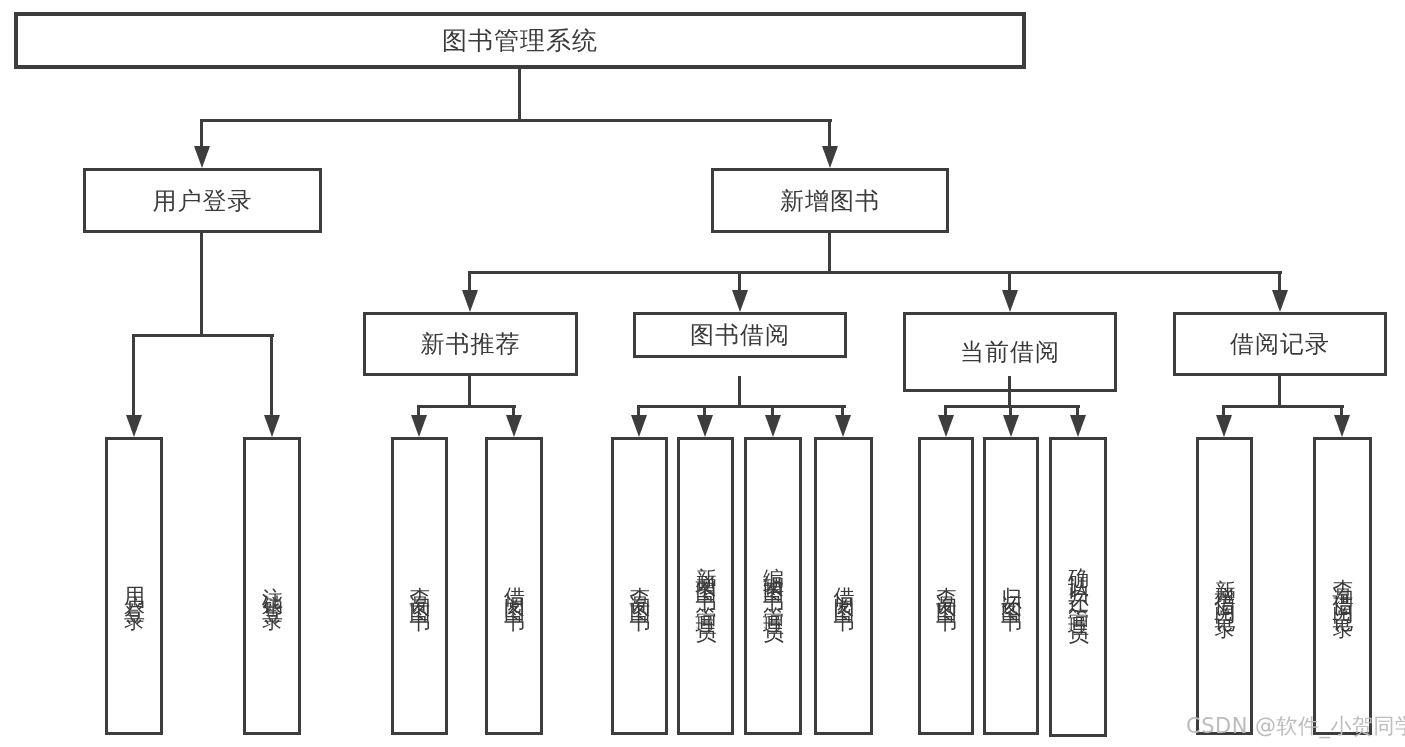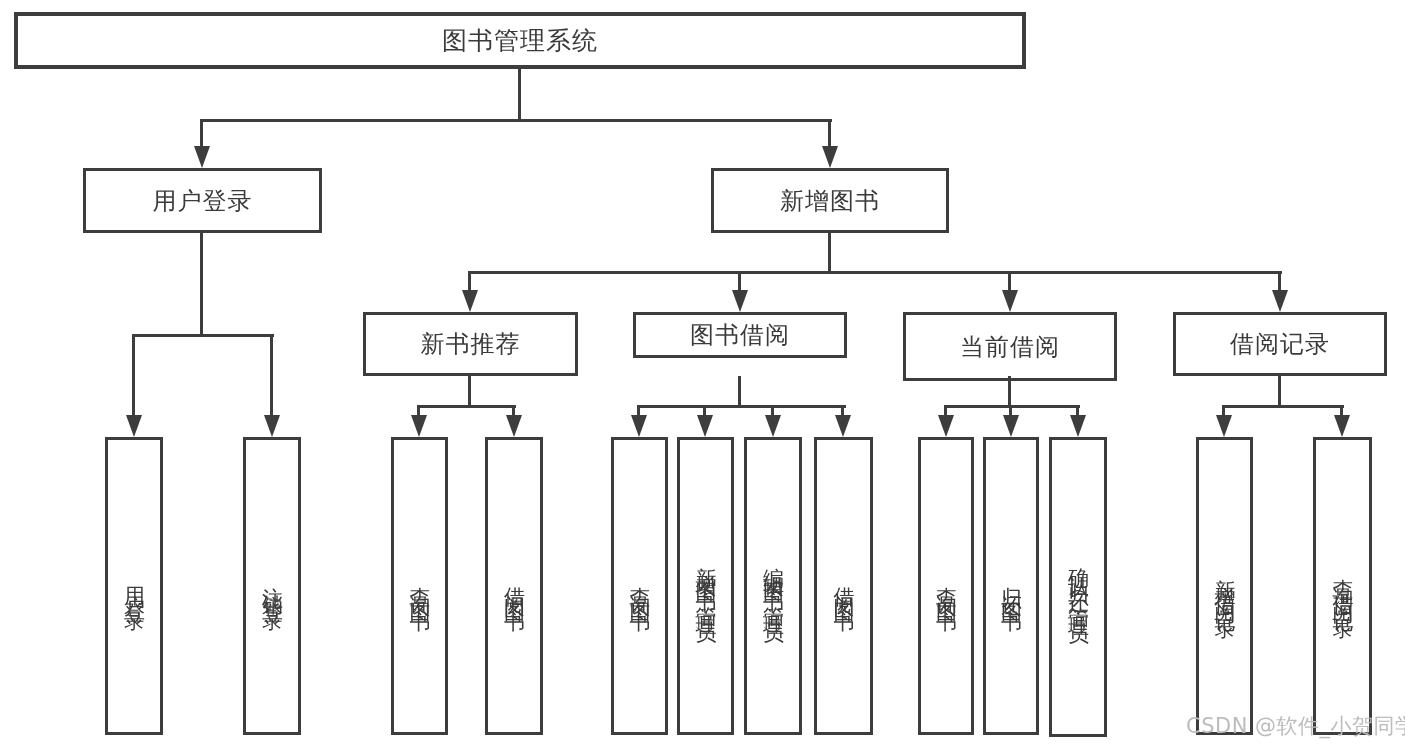--- a/index.html
+++ b/index.html
@@ -80,21 +80,21 @@
   <div class="arrow" style="left:1002px;top:290px;"></div>
   <div class="vline" style="left:1278px;top:274px;height:17px;"></div>
   <div class="arrow" style="left:1272px;top:290px;"></div>
 
   <div class="box hbox" style="left:363px;top:312px;width:215px;height:64px;">
     <span>新书推荐</span>
   </div>
   <div class="box hbox" style="left:633px;top:312px;width:214px;height:46px;">
     <span>图书借阅</span>
   </div>
-  <div class="box hbox" style="left:903px;top:312px;width:214px;height:69px;">
+  <div class="box hbox" style="left:903px;top:312px;width:214px;height:80px;">
     <span>当前借阅</span>
   </div>
   <div class="box hbox" style="left:1173px;top:312px;width:214px;height:64px;">
     <span>借阅记录</span>
   </div>
 
   <div class="vline" style="left:468px;top:376px;height:29px;"></div>
   <div class="hline" style="left:417px;top:405px;width:99px;"></div>
   <div class="vline" style="left:417px;top:408px;height:8px;"></div>
   <div class="arrow" style="left:411px;top:415px;"></div>

